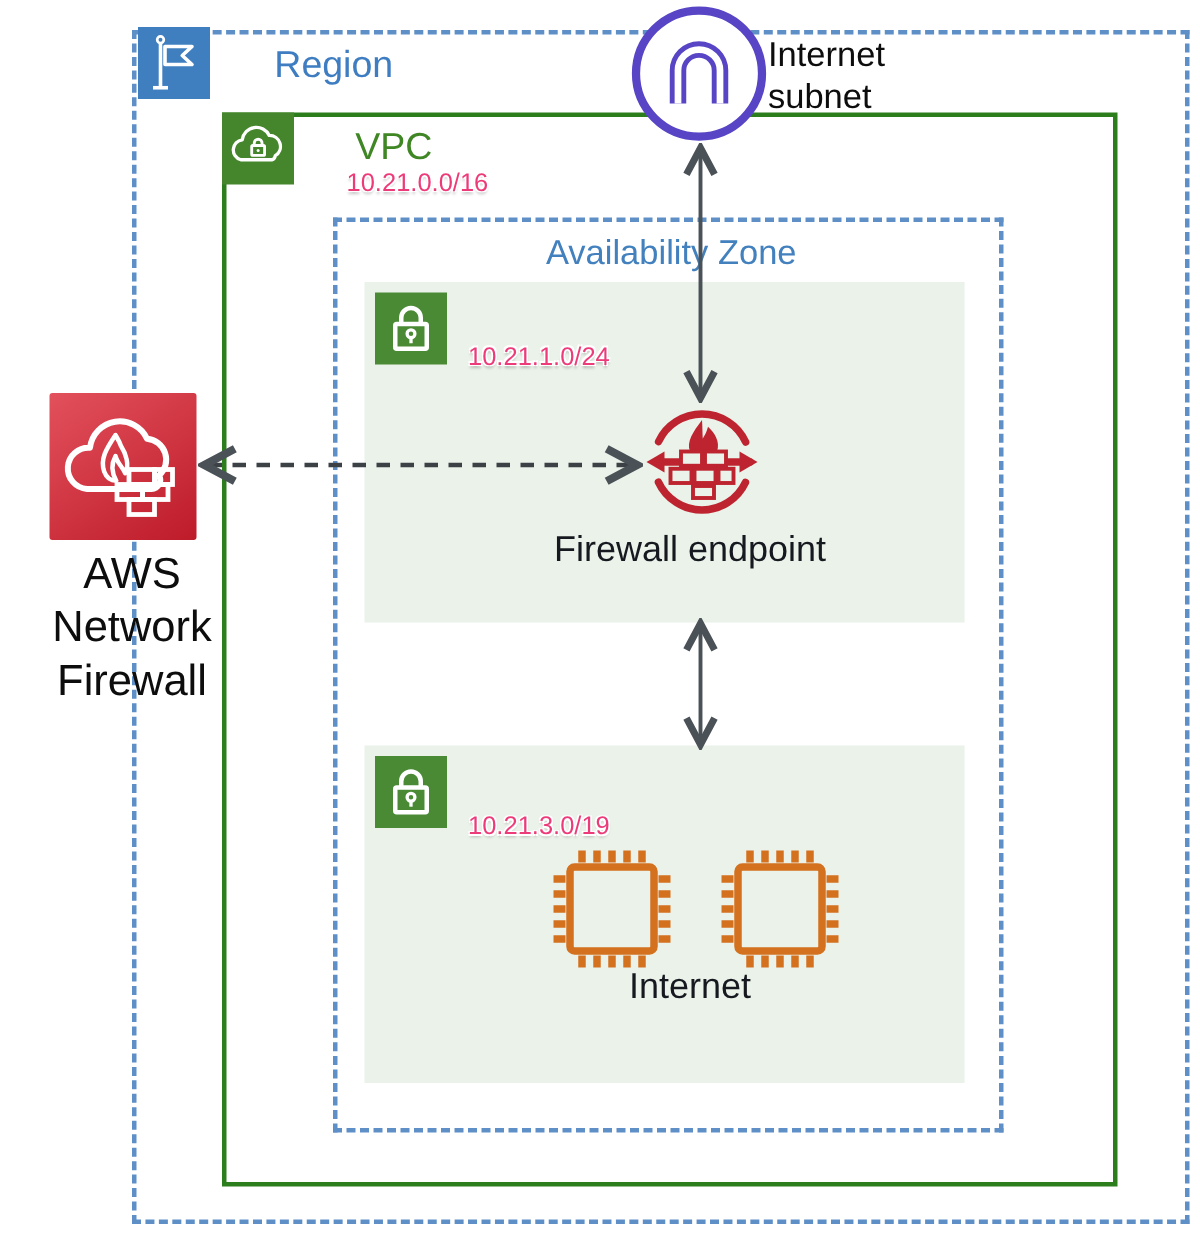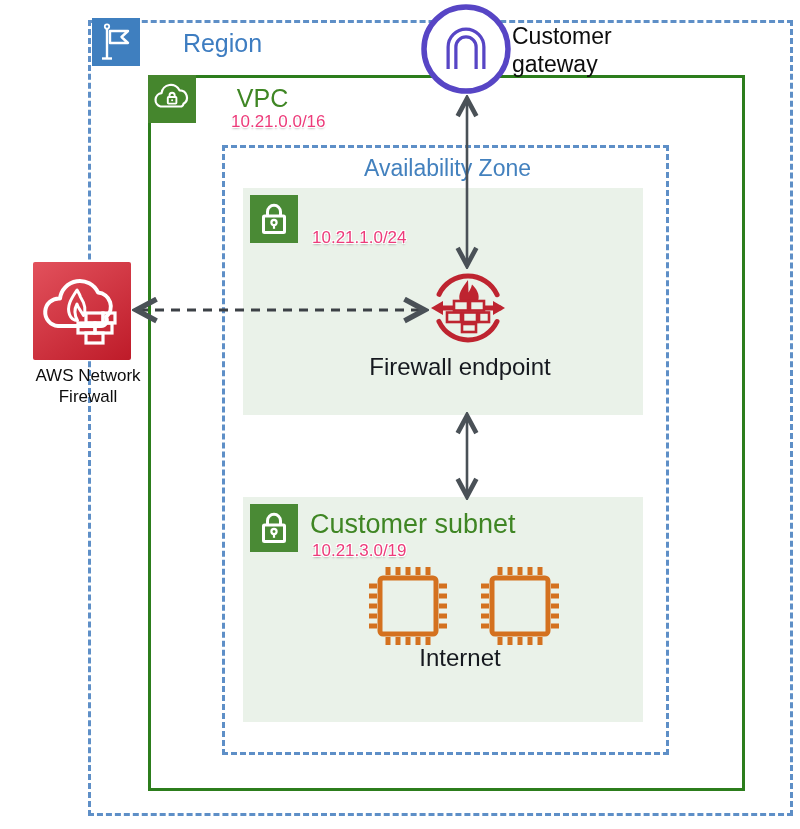--- a/index.html
+++ b/index.html
@@ -33,45 +33,44 @@
   .vpc-cidr{left:231px;top:112px;}
   .subnet-lbl{font-size:27px;color:#3F8624;}
   .fw-subnet-lbl{left:310px;top:200px;}
   .fw-subnet-cidr{left:312px;top:228px;text-align:center;}
   .cust-subnet-lbl{left:310px;top:509px;}
   .cust-subnet-cidr{left:312px;top:541px;}
   .dark-lbl{color:#16191F;}
   .endpoint-lbl{left:345px;top:353px;width:230px;text-align:center;font-size:24px;}
   .instances-lbl{left:360px;top:644px;width:200px;text-align:center;font-size:24px;}
   .igw-lbl{left:512px;top:22px;width:118px;font-size:23px;color:#0d0d0d;line-height:1.22;}
-  .nf-lbl{left:5px;top:366px;width:166px;text-align:center;font-size:17px;color:#0d0d0d;line-height:1.22;}
+  .nf-lbl{left:5px;top:366px;width:166px;text-align:center;font-size:29px;color:#0d0d0d;line-height:1.22;}
   .icon-svg{display:block;}
   .arrows{left:0;top:0;pointer-events:none;}
 </style>
 </head>
 <body>
 
 <div class="canvas">
 
   <div class="abs region-box"></div>
   <div class="abs vpc-box"></div>
   <div class="abs az-box"></div>
   <div class="abs subnet-box fw-subnet"></div>
   <div class="abs subnet-box cust-subnet"></div>
 
   <div class="abs lbl region-lbl">Region</div>
   <div class="abs lbl vpc-lbl">VPC</div>
   <div class="abs lbl cidr vpc-cidr">10.21.0.0/16</div>
   <div class="abs lbl az-lbl">Availability Zone</div>
   <div class="abs lbl cidr fw-subnet-cidr">10.21.1.0/24</div>
-  <div class="abs lbl subnet-lbl cust-subnet-lbl">Customer subnet</div>
   <div class="abs lbl cidr cust-subnet-cidr">10.21.3.0/19</div>
   <div class="abs lbl dark-lbl endpoint-lbl">Firewall endpoint</div>
   <div class="abs lbl dark-lbl instances-lbl">Internet</div>
-  <div class="abs lbl igw-lbl">Customer gateway</div>
+  <div class="abs lbl igw-lbl">Internet subnet</div>
   <div class="abs lbl nf-lbl">AWS Network Firewall</div>
 
   <svg class="abs arrows" width="800" height="829" viewBox="0 0 800 829">
     <defs>
       <marker id="chev" viewBox="0 0 10 10" refX="7.5" refY="5" markerWidth="9" markerHeight="9" orient="auto-start-reverse">
         <path d="M1,1 L8.5,5 L1,9" fill="none" stroke="#4A5157" stroke-width="2"></path>
       </marker>
     </defs>
     <line x1="467" y1="101" x2="467" y2="263" stroke="#4A5157" stroke-width="2.6" marker-start="url(#chev)" marker-end="url(#chev)"></line>
     <line x1="467" y1="418" x2="467" y2="494" stroke="#4A5157" stroke-width="2.6" marker-start="url(#chev)" marker-end="url(#chev)"></line>

